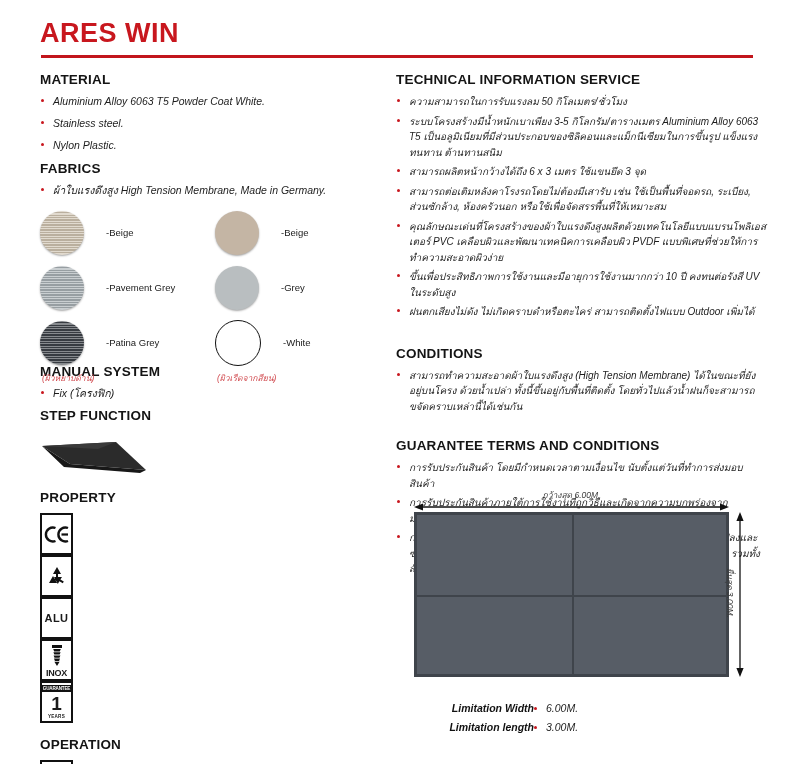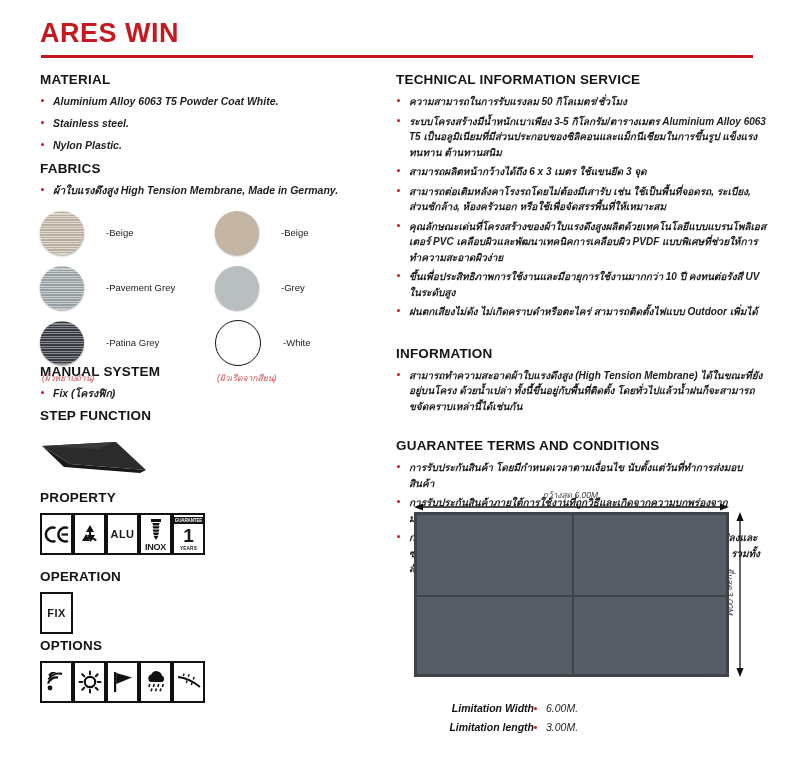--- a/index.html
+++ b/index.html
@@ -24,21 +24,21 @@
   
   .col-left{position:absolute;left:40px;top:72px;width:350px;}
   .col-right{position:absolute;left:396px;top:72px;width:370px;}
 
   h2.sec{
     font-size:13.5px;font-weight:bold;letter-spacing:.2px;
     margin:0 0 7px 0;color:#141414;
   }
   .sec-gap{margin-top:24px;}
 
-  ul.bul{list-style:none;margin:0;padding:0;font-weight:bold;}
+  ul.bul{list-style:none;margin:0;padding:0;}
   ul.bul li{
     position:relative;padding-left:13px;margin-bottom:7px;
     font-size:10.5px;font-style:italic;line-height:1.45;color:#1d1d1d;
   }
   ul.bul li:before{
     content:"";position:absolute;left:1px;top:5px;
     width:3px;height:3px;background:#c8171e;border-radius:50%;
   }
   ul.thai li{font-size:10px;line-height:1.55;margin-bottom:4px;}
 
@@ -61,21 +61,21 @@
   .caprow{display:flex;margin-top:-2px;}
   .cap{
     width:175px;font-size:8.5px;font-style:italic;color:#d0474c;
     padding-left:2px;
   }
 
   
   .awning{margin-top:10px;width:108px;height:36px;}
 
   
-  .iconrow{display:flex;margin-top:8px;}
+  .iconrow{display:flex;margin-top:8px;flex-direction:column;}
   .ibox{
     width:33px;height:42px;border:2px solid #111;background:#fff;
     display:flex;align-items:center;justify-content:center;
     position:relative;box-sizing:border-box;
   }
   .ibox svg{display:block;}
   .ibox .txt{font-size:11px;font-weight:bold;letter-spacing:.5px;}
   .inox-lbl{
     position:absolute;bottom:1px;left:0;right:0;text-align:center;
     font-size:9px;font-weight:bold;letter-spacing:-.2px;
@@ -314,21 +314,21 @@
     <ul class="bul thai">
       <li>ความสามารถในการรับแรงลม 50 กิโลเมตร/ชั่วโมง</li>
       <li>ระบบโครงสร้างมีน้ำหนักเบาเพียง 3-5 กิโลกรัม/ตารางเมตร Aluminium Alloy 6063 T5 เป็นอลูมิเนียมที่มีส่วนประกอบของซิลิคอนและแม็กนีเซียมในการขึ้นรูป แข็งแรงทนทาน ต้านทานสนิม</li>
       <li>สามารถผลิตหน้ากว้างได้ถึง 6 x 3 เมตร ใช้แขนยึด 3 จุด</li>
       <li>สามารถต่อเติมหลังคาโรงรถโดยไม่ต้องมีเสารับ เช่น ใช้เป็นพื้นที่จอดรถ, ระเบียง, ส่วนซักล้าง, ห้องครัวนอก หรือใช้เพื่อจัดสรรพื้นที่ให้เหมาะสม</li>
       <li>คุณลักษณะเด่นที่โครงสร้างของผ้าใบแรงดึงสูงผลิตด้วยเทคโนโลยีแบบแบรนโพลิเอสเตอร์ PVC เคลือบผิวและพัฒนาเทคนิคการเคลือบผิว PVDF แบบพิเศษที่ช่วยให้การทำความสะอาดผิวง่าย</li>
       <li>ขึ้นเพื่อประสิทธิภาพการใช้งานและมีอายุการใช้งานมากกว่า 10 ปี คงทนต่อรังสี UV ในระดับสูง</li>
       <li>ฝนตกเสียงไม่ดัง ไม่เกิดคราบดำหรือตะไคร่ สามารถติดตั้งไฟแบบ Outdoor เพิ่มได้</li>
     </ul>
 
-    <h2 class="sec" style="margin-top:26px">INFORMATION</h2>
+    <h2 class="sec" style="margin-top:26px">CONDITIONS</h2>
     <ul class="bul thai">
       <li>สามารถทำความสะอาดผ้าใบแรงดึงสูง (High Tension Membrane) ได้ในขณะที่ยังอยู่บนโครง ด้วยน้ำเปล่า ทั้งนี้ขึ้นอยู่กับพื้นที่ติดตั้ง โดยทั่วไปแล้วน้ำฝนก็จะสามารถขจัดคราบเหล่านี้ได้เช่นกัน</li>
     </ul>
 
     <h2 class="sec" style="margin-top:24px">GUARANTEE TERMS AND CONDITIONS</h2>
     <ul class="bul thai">
       <li>การรับประกันสินค้า โดยมีกำหนดเวลาตามเงื่อนไข นับตั้งแต่วันที่ทำการส่งมอบสินค้า</li>
       <li>การรับประกันสินค้าภายใต้การใช้งานที่ถูกวิธีและเกิดจากความบกพร่องจากมาตรฐานการผลิต</li>
       <li>การรับประกันไม่ครอบคลุมถึงความเสียหายที่เกิดจากสินค้าถูกกัด แกะดัดแปลงและซ่อมแซมเอง หรือความเสียหายที่เกิดจากภัยธรรมชาติ เช่น ไฟไหม้ , ลมพายุ รวมทั้งสัตว์หรือแมลงกัดแทะ</li>
     </ul>

